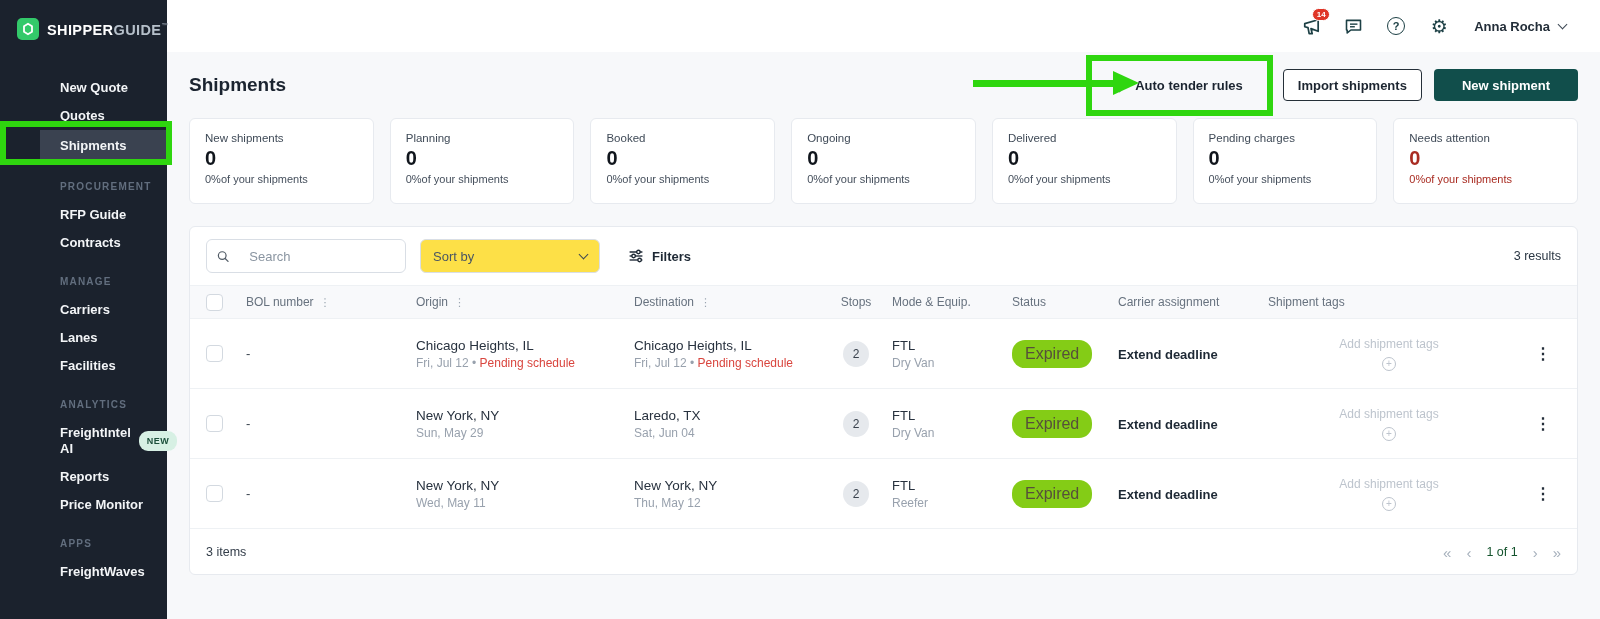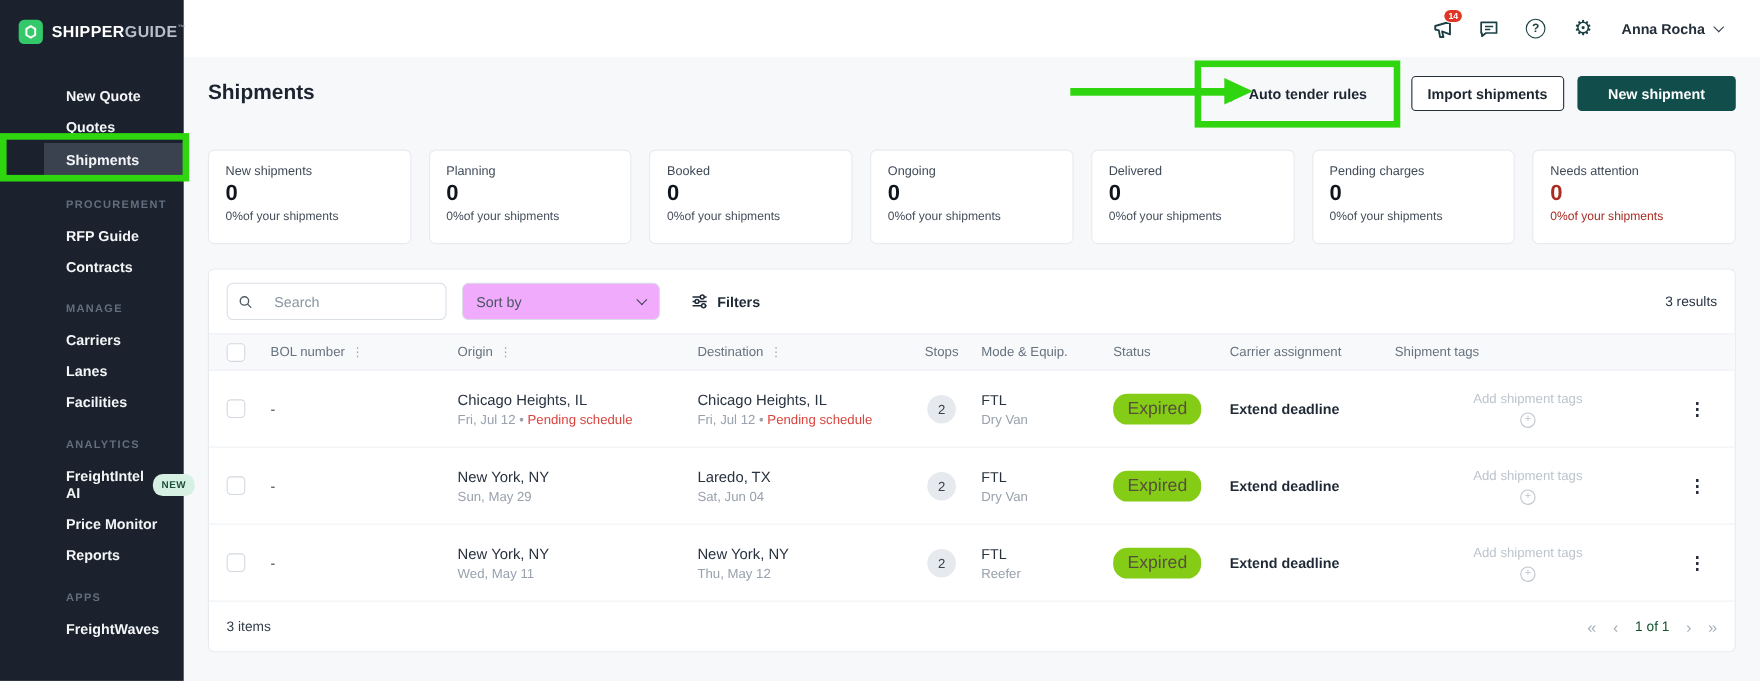--- a/index.html
+++ b/index.html
@@ -42,35 +42,35 @@
   .header-actions { margin-left:auto; display:flex; align-items:center; }
   .annot-outline { border:6px solid #2fd60f; padding:17px 24px; margin-right:10px; background:transparent; }
   .auto-tender-btn { display:flex; align-items:center; gap:8px; font-size:13px; font-weight:700; color:#1b2430;
     background:transparent; border:none; cursor:pointer; font-family:inherit; white-space:nowrap; }
   .btn-outline { height:32px; padding:0 14px; background:#fff; border:1px solid #252f38; border-radius:4px;
     font-size:13px; font-weight:700; color:#1c2530; cursor:pointer; font-family:inherit; margin-right:12px; white-space:nowrap; }
   .btn-primary { height:32px; padding:0 28px; background:#114e4b; border:none; border-radius:4px;
     font-size:13px; font-weight:700; color:#fff; cursor:pointer; font-family:inherit; white-space:nowrap; }
 
   
-  .cards { display:flex; gap:16px; margin-top:18px; }
+  .cards { display:flex; gap:16px; }
   .card { flex:1; background:#fff; border:1px solid #e7eaef; border-radius:6px; padding:13px 15px; height:86px; }
   .card-title { font-size:11.5px; color:#3f4a57; }
   .card-value { font-size:20px; font-weight:700; color:#10151c; margin:3px 0 3px; }
   .card-caption { font-size:11px; color:#454f5c; }
   .card.alert .card-value, .card.alert .card-caption { color:#a92c22; }
 
   
   .panel { margin-top:22px; background:#fff; border:1px solid #e7eaef; border-radius:6px; height:349px; overflow:hidden; }
   .toolbar { display:flex; align-items:center; padding:12px 16px 12px; }
   .search-box { width:200px; height:34px; border:1px solid #d9dee5; border-radius:6px; background:#fff;
     display:flex; align-items:center; gap:20px; padding:0 10px; }
   .search-box input { border:none; outline:none; width:100%; font-size:13px; color:#333; font-family:inherit; background:transparent; }
   .search-box input::placeholder { color:#8a95a1; }
-  .sort-box { width:180px; height:24px; border:1px solid #d9dee5; border-radius:6px; background:#f0abfc;
+  .sort-box { width:180px; height:24px; border:1px solid #d9dee5; border-radius:6px; background:#fde047;
     display:flex; align-items:center; justify-content:space-between; padding:16px 12px; margin-left:14px;
     font-size:13px; color:#4a5663; cursor:pointer; }
   .filters-btn { margin-left:28px; display:flex; align-items:center; gap:8px; font-size:13px; font-weight:700;
     color:#1e2935; background:transparent; border:none; cursor:pointer; font-family:inherit; }
   .results-count { margin-left:auto; font-size:12.5px; color:#2a3643; }
 
   .thead, .trow { display:grid; grid-template-columns:56px 170px 218px 186px 72px 120px 106px 150px 242px 1fr; align-items:center; }
   .thead { height:34px; background:#f8f9fb; border-top:1px solid #eef1f4; border-bottom:1px solid #eef1f4;
     color:#67727f; font-size:12px; }
   .th { display:flex; align-items:center; gap:6px; }
@@ -134,22 +134,22 @@
     <div class="section-heading">MANAGE</div>
     <div class="nav-item">Carriers</div>
     <div class="nav-item">Lanes</div>
     <div class="nav-item">Facilities</div>
 
     <div class="section-heading">ANALYTICS</div>
     <div class="nav-item">
       <span>FreightIntel AI</span>
       <span class="new-badge">NEW</span>
     </div>
+    <div class="nav-item">Reports</div>
     <div class="nav-item">Price Monitor</div>
-    <div class="nav-item">Reports</div>
 
     <div class="section-heading">APPS</div>
     <div class="nav-item">FreightWaves</div>
   </nav>
 </aside>
 
 <header class="topbar">
   <div class="icon-btn">
     <svg width="23" height="23" viewBox="0 0 24 24">
       <path d="M20 5 L20 17 L12.5 14.2 L13.8 19.5 H10.6 L9.4 13.2 L6 12.3 V9 L20 5 Z" fill="none" stroke="#1d4045" stroke-width="1.8" stroke-linejoin="round"></path>

